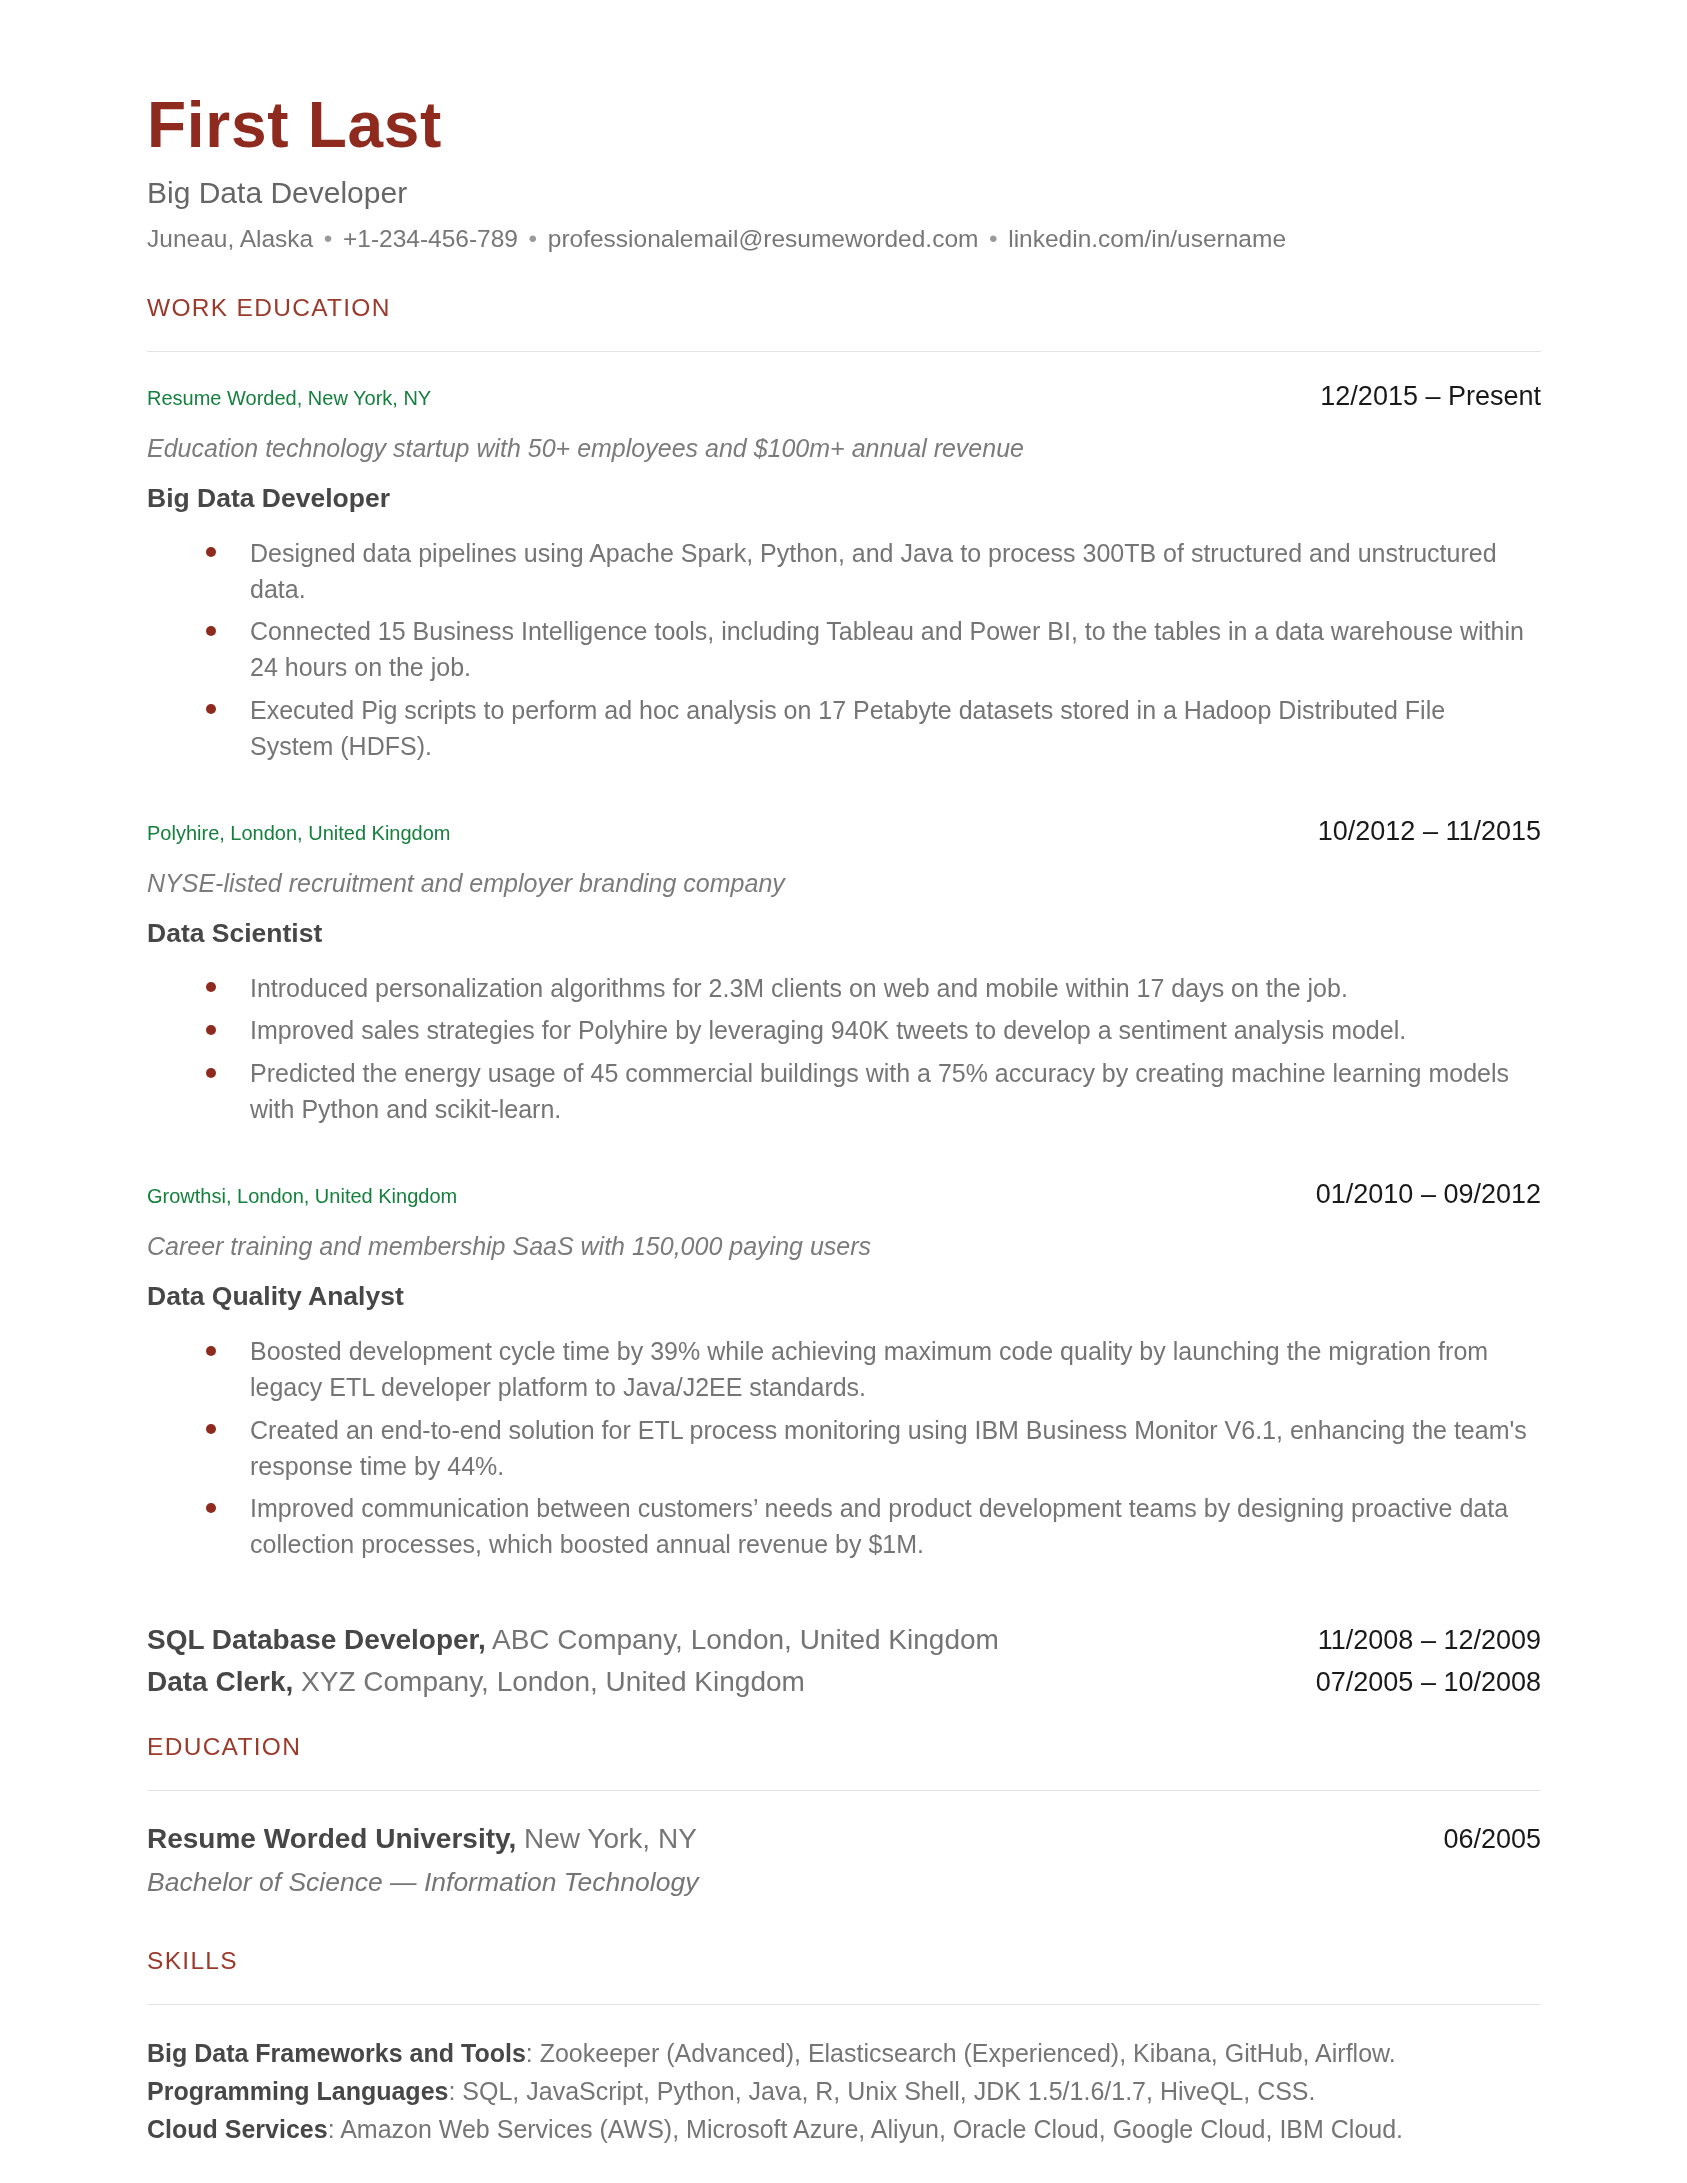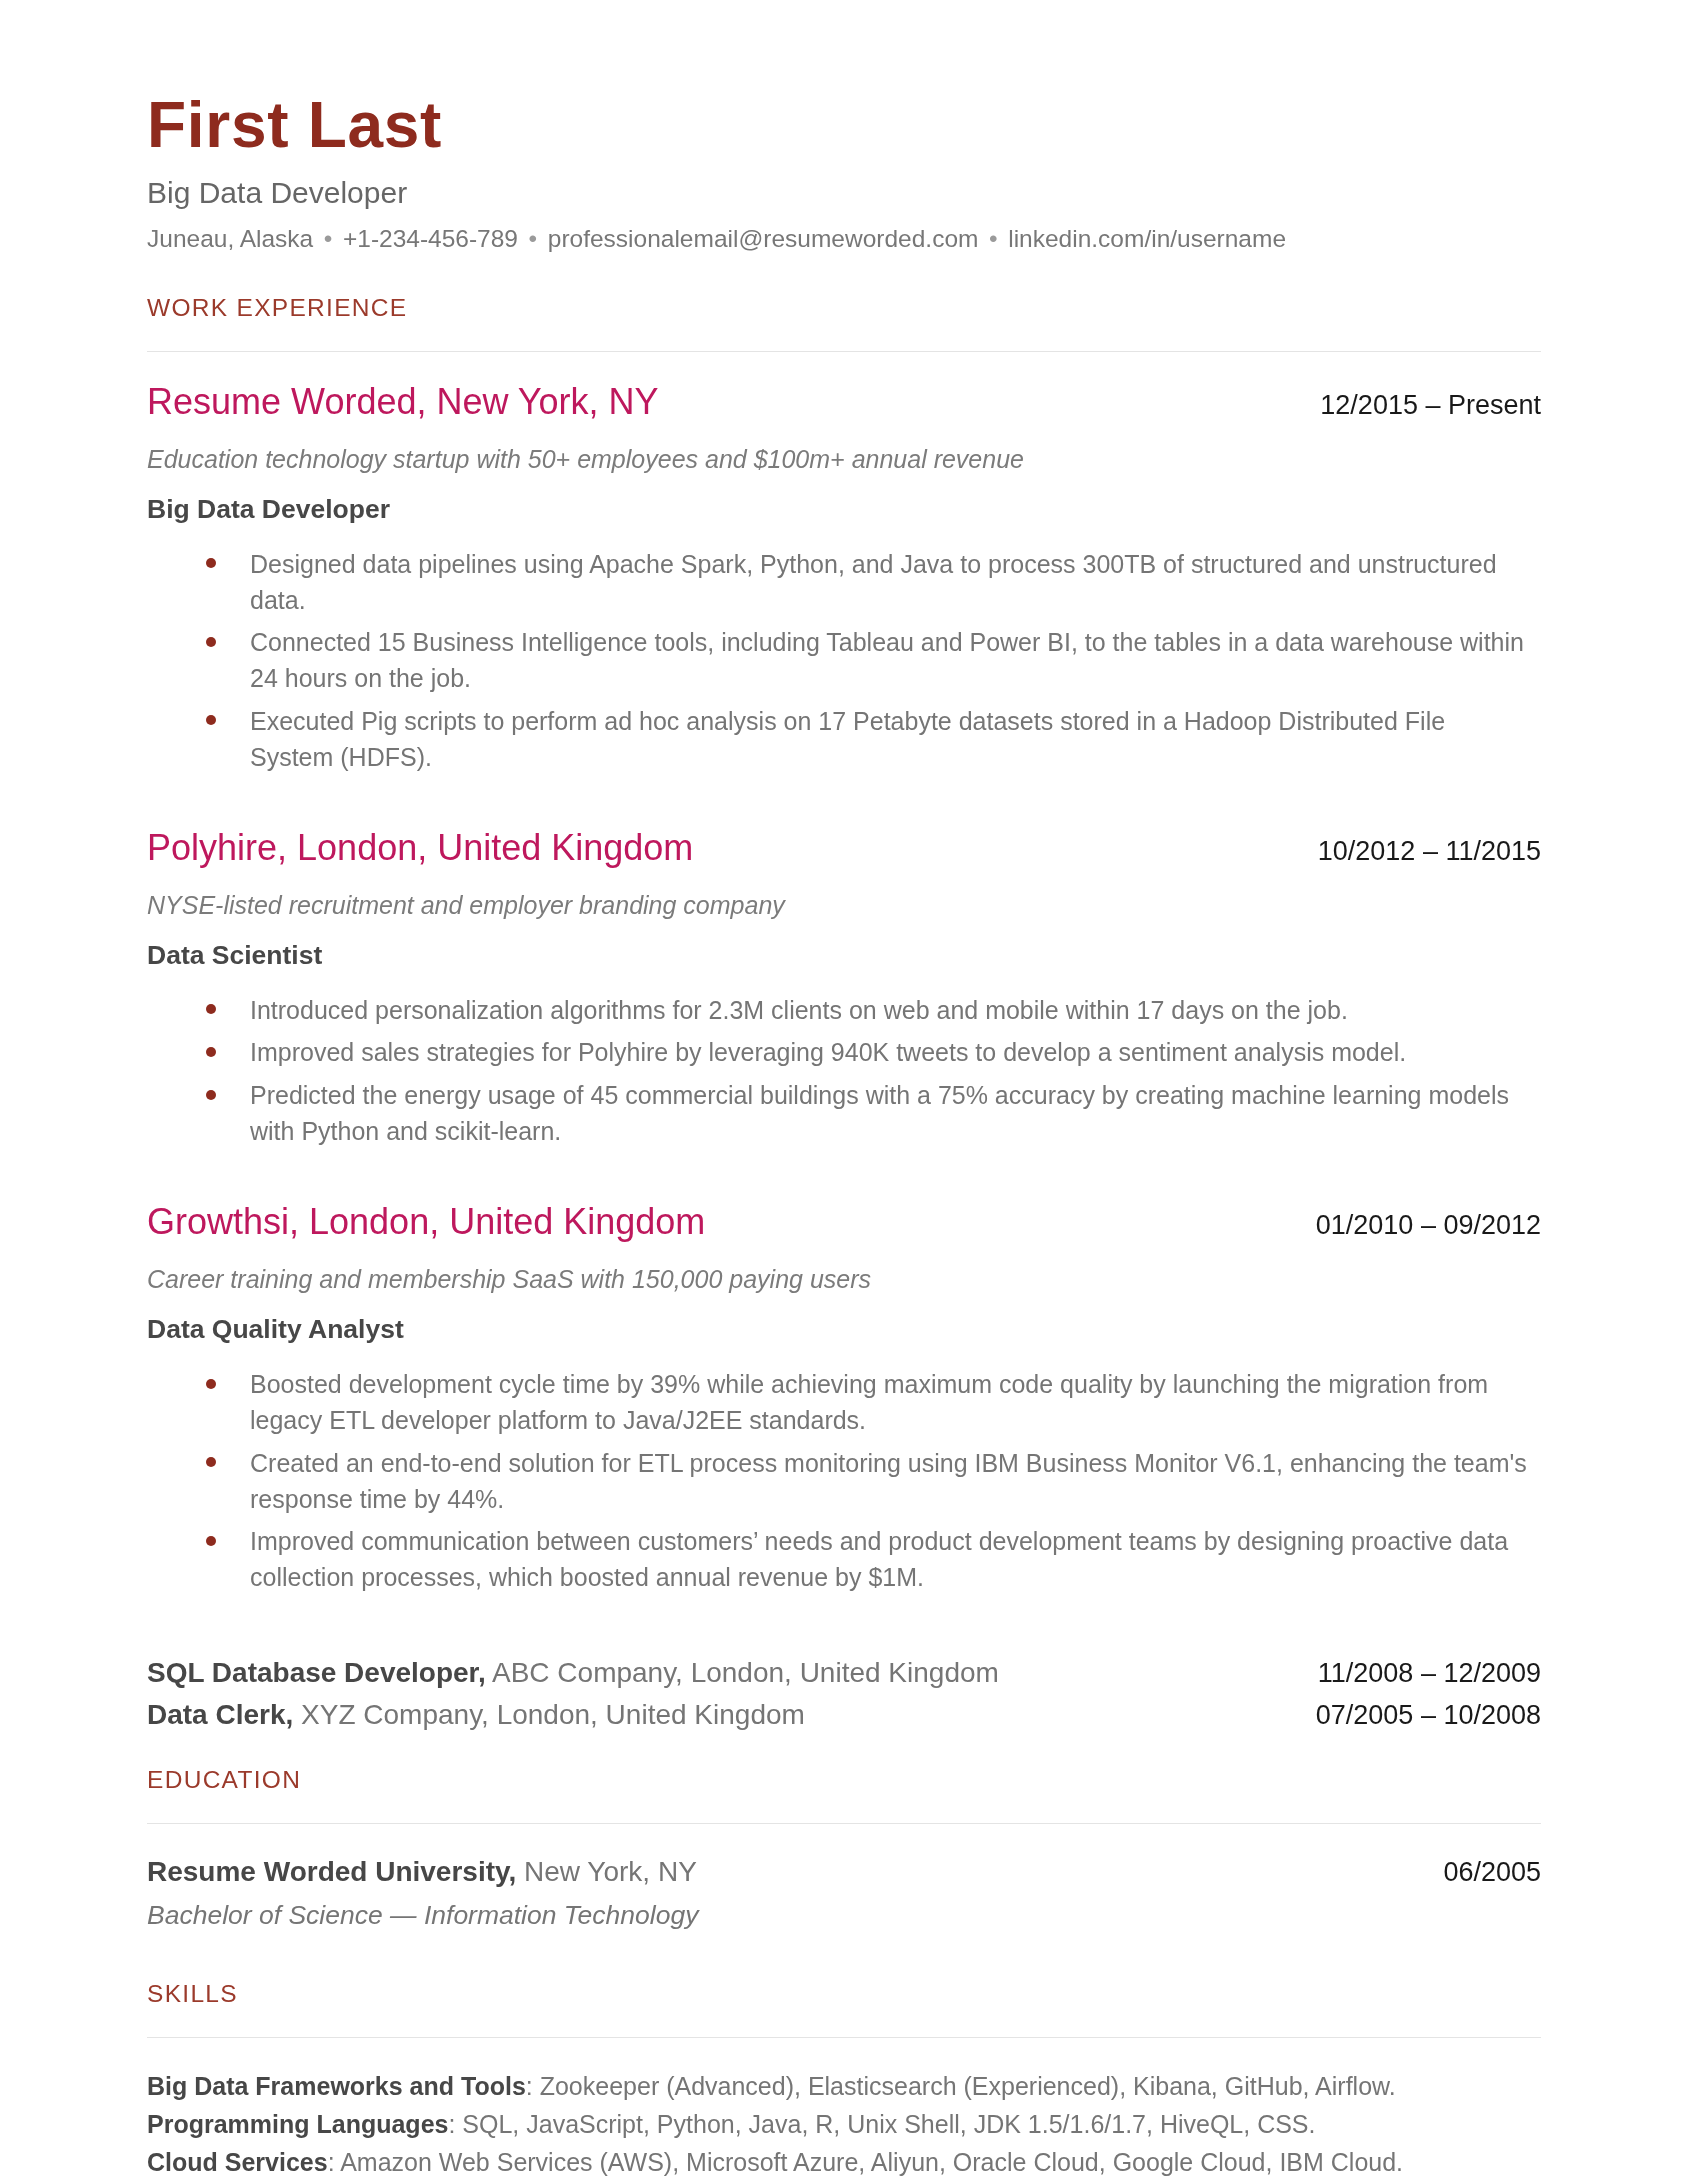--- a/index.html
+++ b/index.html
@@ -27,21 +27,21 @@
     font-size: 24.5px; letter-spacing: 1.3px; color: #9B3A2B;
     margin-top: 41px; font-weight: 400;
   }
   .section-label.edu { margin-top: 30px; }
   .section-label.skills { margin-top: 49px; }
   .rule { border: none; border-top: 1.3px solid #E4E4E4; margin: 29px 0 0 0; height: 0; }
 
   .job { margin-top: 29px; }
   .job.later { margin-top: 52px; }
   .row { display: flex; justify-content: space-between; align-items: baseline; }
-  .company { font-size: 36px; color: #be185d; }
+  .company { font-size: 20px; color: #15803d; }
   .dates { font-size: 27px; color: #191919; white-space: nowrap; }
   .desc { font-size: 25px; font-style: italic; color: #7b7b7b; margin-top: 22px; }
   .jobtitle { font-size: 26.5px; font-weight: 700; color: #474747; margin-top: 20px; }
 
   ul.bullets { list-style: none; margin: 21px 11px 0 0; padding: 0 0 0 103px; }
   .bullets li {
     position: relative; font-size: 25px; line-height: 36px;
     margin-bottom: 6.6px; color: #757575; max-width: 1297px;
   }
   .bullets li::before {
@@ -61,21 +61,21 @@
 </style>
 </head>
 <body>
 
 <div class="page">
 
   <h1 class="name">First Last</h1>
   <div class="subtitle">Big Data Developer</div>
   <div class="contact"><span>Juneau, Alaska</span><span class="sep">•</span><span>+1-234-456-789</span><span class="sep">•</span><span>professionalemail@resumeworded.com</span><span class="sep">•</span><span>linkedin.com/in/username</span></div>
 
-  <div class="section-label">WORK EXPERIENCE</div>
+  <div class="section-label">WORK EDUCATION</div>
   <hr class="rule">
 
   <div class="job">
     <div class="row">
       <span class="company">Resume Worded, New York, NY</span>
       <span class="dates">12/2015 – Present</span>
     </div>
     <div class="desc">Education technology startup with 50+ employees and $100m+ annual revenue</div>
     <div class="jobtitle">Big Data Developer</div>
     <ul class="bullets">

